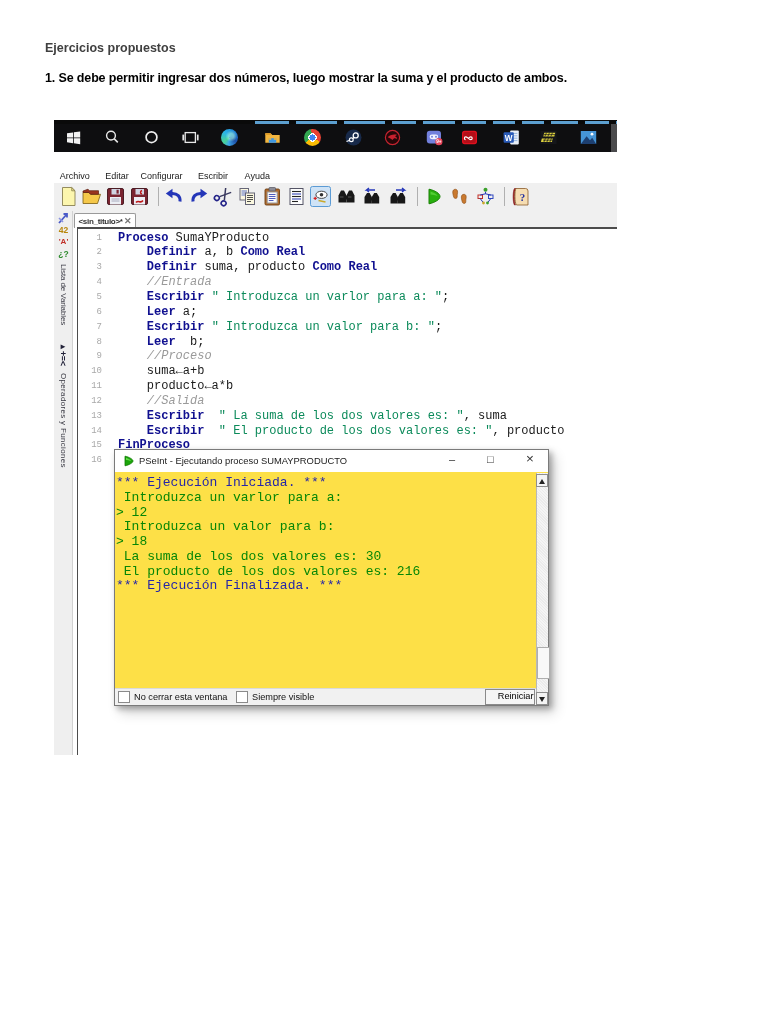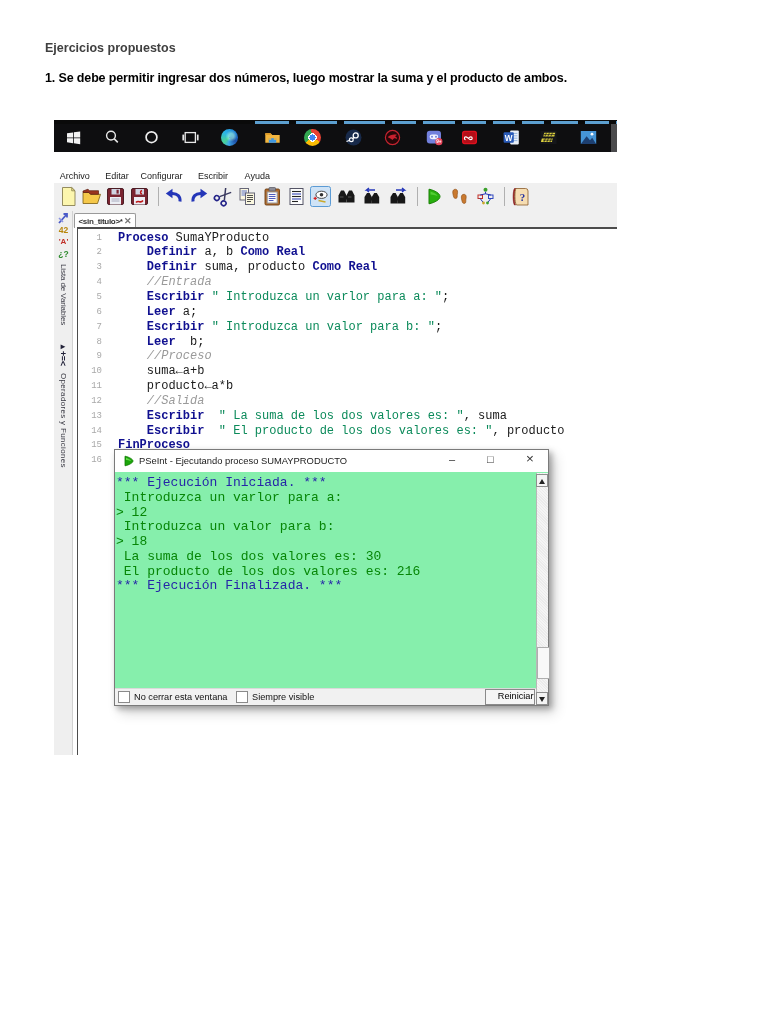--- a/index.html
+++ b/index.html
@@ -34,21 +34,21 @@
   #edtop{left:22.5px;top:107px;width:540.5px;height:1.5px;background:#4c4c4c;}
   #edleft{left:22.5px;top:107px;width:1.5px;height:528px;background:#4c4c4c;}
   .vtext{position:absolute;writing-mode:vertical-rl;font-size:8px;color:#3a3a44;}
   
   #linenums{left:28px;top:110.6px;width:20px;text-align:right;font-family:"Liberation Mono",monospace;font-size:9px;line-height:14.85px;color:#a9a9a9;white-space:pre;}
   #code{left:64px;top:110.6px;font-family:"Liberation Mono",monospace;font-size:12px;line-height:14.85px;color:#1a1a1a;white-space:pre;}
   .kw{color:#101090;font-weight:bold;}
   .str{color:#0b8a5a;}
   .cmt{color:#9a9a9a;font-style:italic;}
   
-  #exec{left:60px;top:329px;width:433px;height:254.5px;background:#86efac;border:1px solid #7a7a7a;box-shadow:3px 3px 6px rgba(0,0,0,0.30), 6px 7px 12px rgba(0,0,0,0.16);}
+  #exec{left:60px;top:329px;width:433px;height:254.5px;background:#fde047;border:1px solid #7a7a7a;box-shadow:3px 3px 6px rgba(0,0,0,0.30), 6px 7px 12px rgba(0,0,0,0.16);}
   #exectitle{position:absolute;left:0;top:0;width:100%;height:22px;background:#fff;}
   #exectitletext{position:absolute;left:24px;top:5px;font-size:9.4px;color:#1a1a1a;}
   .capbtn{position:absolute;top:3px;font-size:11px;color:#333;font-weight:normal;}
   #console{position:absolute;left:1px;top:26.2px;font-family:"Liberation Mono",monospace;font-size:13px;line-height:14.72px;white-space:pre;}
   .cg{color:#068606;}
   .cb{color:#2525a8;}
   
   #sbar{position:absolute;right:0;top:23px;width:12.5px;height:231.5px;background:repeating-linear-gradient(45deg,#f5f5f5 0 1px,#ebebeb 1px 2px);border-left:1px solid #b8b8b8;box-sizing:border-box;}
   .sbox{position:absolute;right:0;width:12.5px;height:13px;background:#f4f4f4;border:1px solid #8f8f8f;box-sizing:border-box;text-align:center;}
   .tri{width:0;height:0;margin:4px auto 0;}

